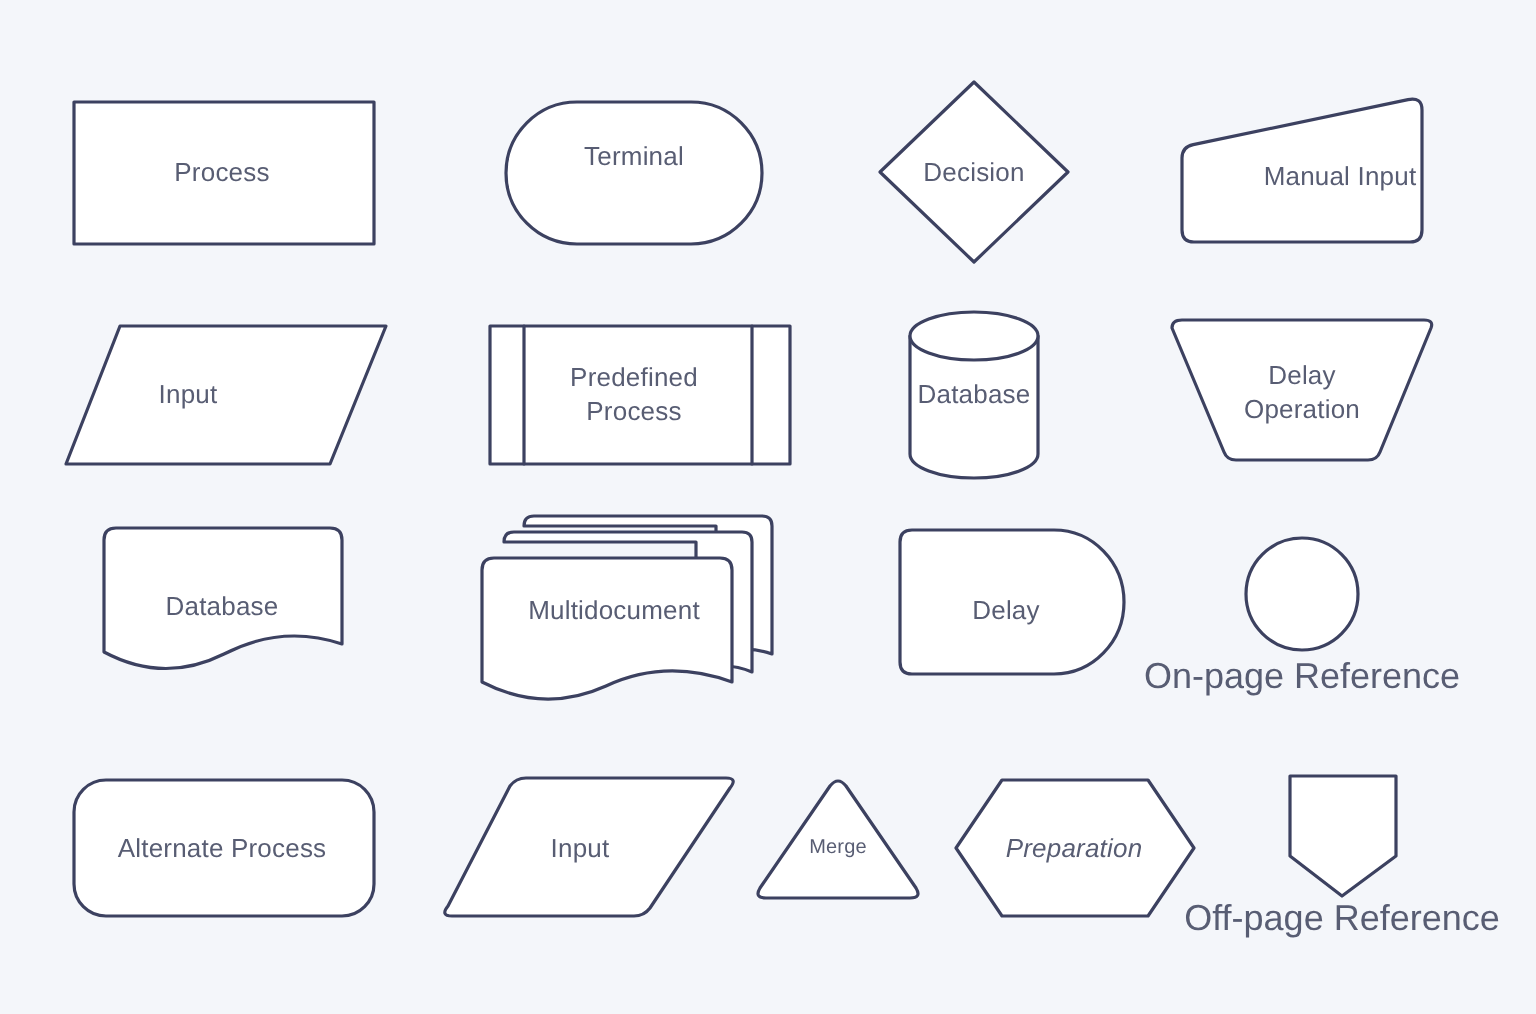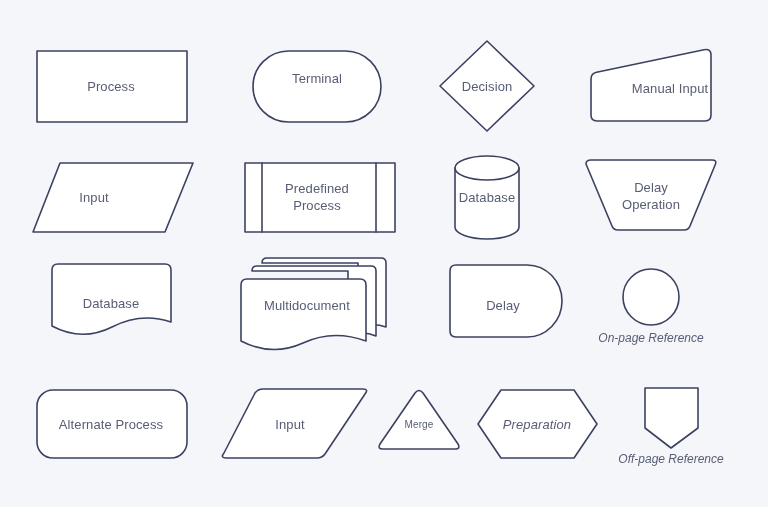--- a/index.html
+++ b/index.html
@@ -50,26 +50,25 @@
     transform: translate(-50%, -50%);
     pointer-events: none;
     letter-spacing: 0.1px;
   }
   .label.small {
     font-size: 10px;
   }
   .caption {
     position: absolute;
     color: #585d73;
-    font-size: 12px;
+    font-size: 18px;
     line-height: 17px;
     text-align: center;
     transform: translate(-50%, 0);
     white-space: nowrap;
-    font-style: italic;
   }
 </style>
 </head>
 <body>
 
 <div id="canvas">
 
   <svg class="shape-layer" viewBox="0 0 768 507">
 
     <rect class="stroke" x="37" y="51" width="150" height="71"></rect>

